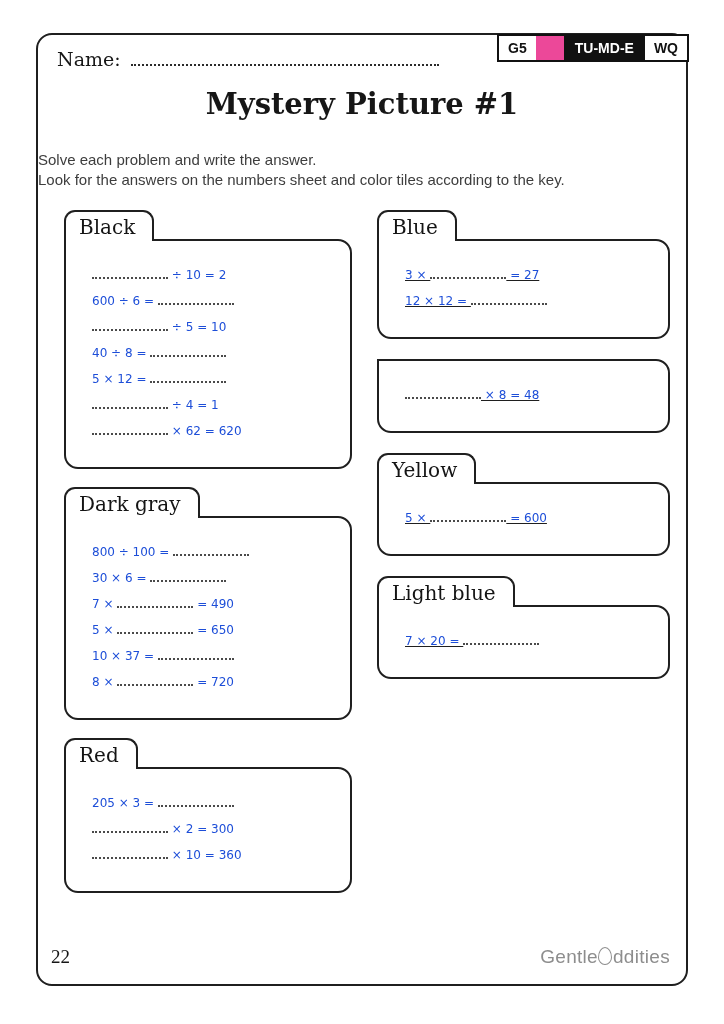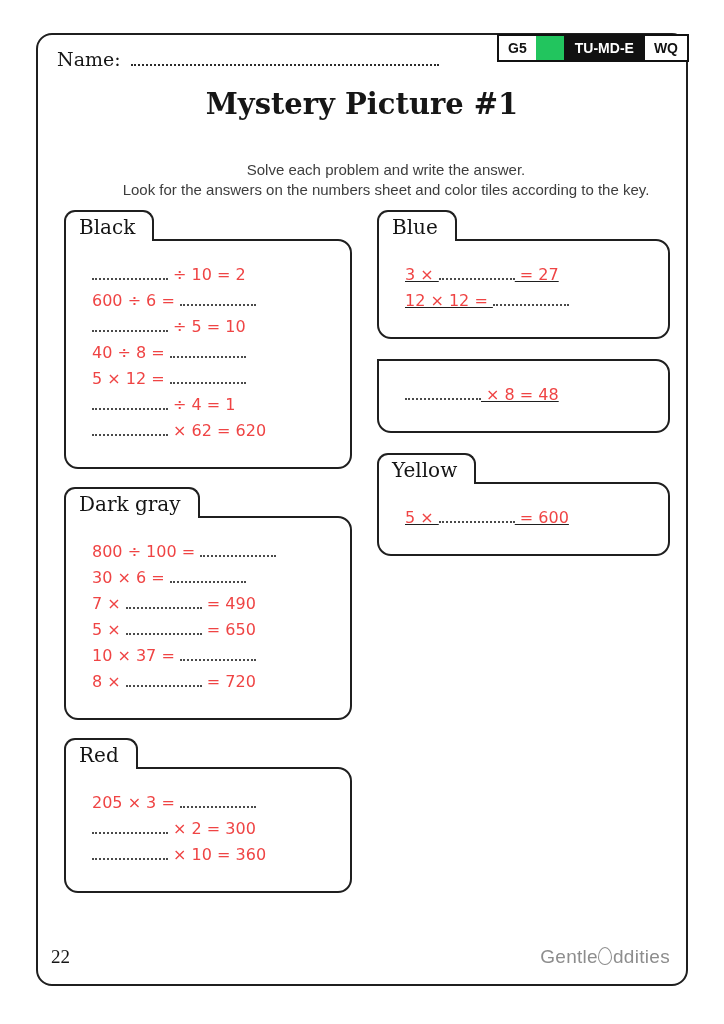--- a/index.html
+++ b/index.html
@@ -4,49 +4,49 @@
 <style>
   html,body{margin:0;padding:0;background:#ffffff;}
   body{width:724px;height:1024px;position:relative;overflow:hidden;
        font-family:"Liberation Sans",sans-serif;color:#1f1f1f;}
 
   .page{position:absolute;left:36px;top:33px;width:652px;height:953px;
         border:2px solid #1f1f1f;border-radius:16px;background:#fff;box-sizing:border-box;}
 
   
   .badges{position:absolute;top:34px;right:35px;display:flex;
-          border:2px solid #111;background:#22c55e;z-index:5;}
+          border:2px solid #111;background:#ec4899;z-index:5;}
   .badge{font:bold 14px "Liberation Sans",sans-serif;padding:4px 9px;color:#111;background:#fff;}
   .badge.dark{background:#111;color:#fff;border-left:2px solid #111;border-right:2px solid #111;margin-left:28px;}
 
   
   .name-row{position:absolute;left:19px;top:13px;font-family:"DejaVu Serif",serif;
             font-size:19px;color:#161616;}
   .name-line{display:inline-block;width:308px;border-bottom:2px dotted #2a2a2a;
              height:15px;margin-left:10px;}
   .title{position:absolute;left:0;top:52px;width:100%;text-align:center;
          font-family:"DejaVu Serif",serif;font-size:29px;font-weight:600;color:#161616;}
-  .instructions{position:absolute;left:0;top:125px;width:100%;text-align:center;
-                font-size:15px;line-height:20px;color:#3d3d3d;margin-left:24px;}
+  .instructions{position:absolute;left:0;top:115px;width:100%;
+                font-size:15px;line-height:20px;color:#3d3d3d;}
 
   
   .col{position:absolute;top:175px;}
   .col-left{left:26px;width:288px;}
   .col-right{left:339px;width:293px;text-decoration:underline;}
   .col-left .folder{margin-bottom:18px;}
   .col-right .folder{margin-bottom:20px;}
 
   .tab{display:inline-block;box-sizing:border-box;min-width:60px;margin-bottom:-2px;
        padding:3px 17px 2px 13px;border:2px solid #1f1f1f;border-bottom:none;
        border-radius:11px 11px 0 0;background:#fff;position:relative;z-index:2;
        font-family:"DejaVu Serif",serif;font-size:20px;color:#141414;}
   .fbody{box-sizing:border-box;border:2px solid #1f1f1f;border-radius:0 14px 14px 14px;
          background:#fff;padding:21px 8px 23px 26px;position:relative;z-index:1;}
-  .problem{font-family:"DejaVu Sans","Liberation Sans",sans-serif;font-size:16px;
-           line-height:26px;color:#ef4444;white-space:nowrap;}
+  .problem{font-family:"DejaVu Sans","Liberation Sans",sans-serif;font-size:12px;
+           line-height:26px;color:#1d4ed8;white-space:nowrap;}
   .blank{display:inline-block;width:76px;height:13px;border-bottom:2px dotted #4a4a4a;}
 
   
   .page-number{position:absolute;left:13px;bottom:16px;font-family:Liberation Serif, serif;
                font-size:19px;color:#161616;}
   .brand{position:absolute;right:16px;bottom:16px;font-size:19px;color:#8d8d8d;
          letter-spacing:0.3px;font-family:"Liberation Sans",sans-serif;}
   .egg{display:inline-block;width:12px;height:16px;border:1.5px solid #8d8d8d;
        border-radius:50% 50% 50% 50% / 58% 58% 42% 42%;vertical-align:-2px;margin:0 0.5px;}
 </style>
@@ -93,20 +93,23 @@
       <section class="folder"><div class="tab">Blue</div><div class="fbody">
           <div class="problem">3 × <span class="blank"></span> = 27</div>
           <div class="problem">12 × 12 = <span class="blank"></span></div>
         </div></section>
       <section class="folder"><div class="fbody">
           <div class="problem"><span class="blank"></span> × 8 = 48</div>
         </div></section>
       <section class="folder"><div class="tab">Yellow</div><div class="fbody">
           <div class="problem">5 × <span class="blank"></span> = 600</div>
         </div></section>
+      <section class="folder"><div class="tab">Light blue</div><div class="fbody">
+          <div class="problem">7 × 20 = <span class="blank"></span></div>
+        </div></section>
     </div>
 
   <div class="page-number">22</div>
   <div class="brand">
     <span>Gentle</span><span class="egg"></span><span>ddities</span>
   </div>
 </div>
 
 <div class="badges">
   <span class="badge">G5</span>

